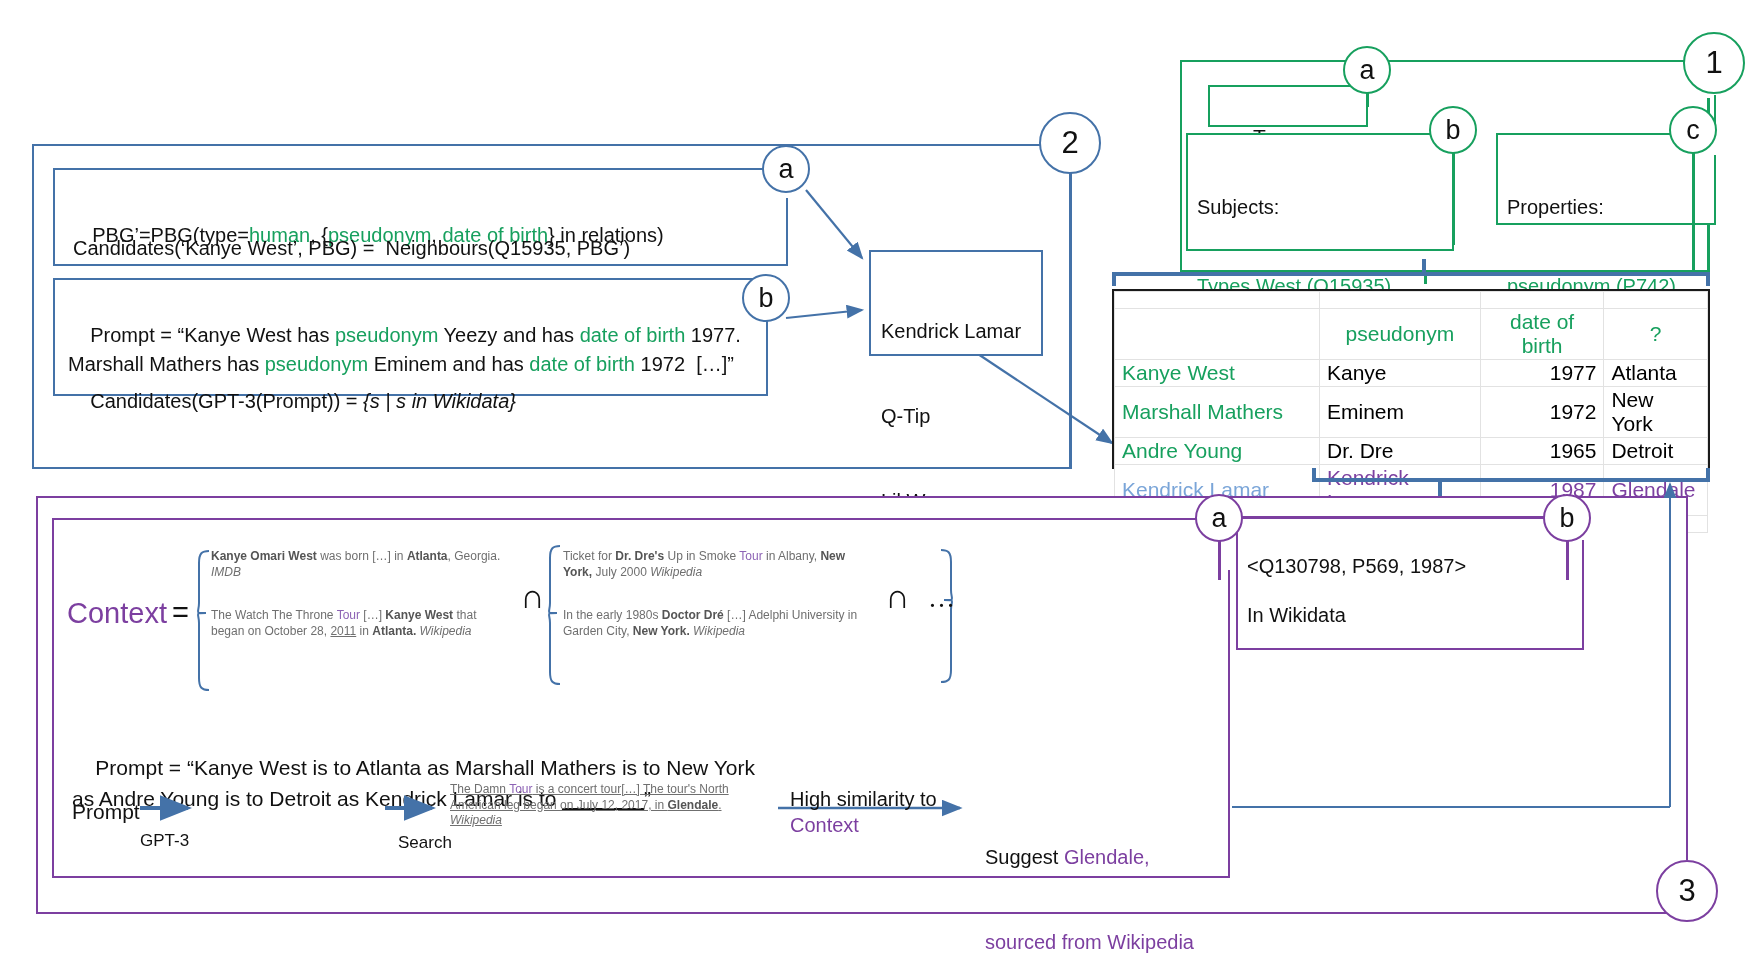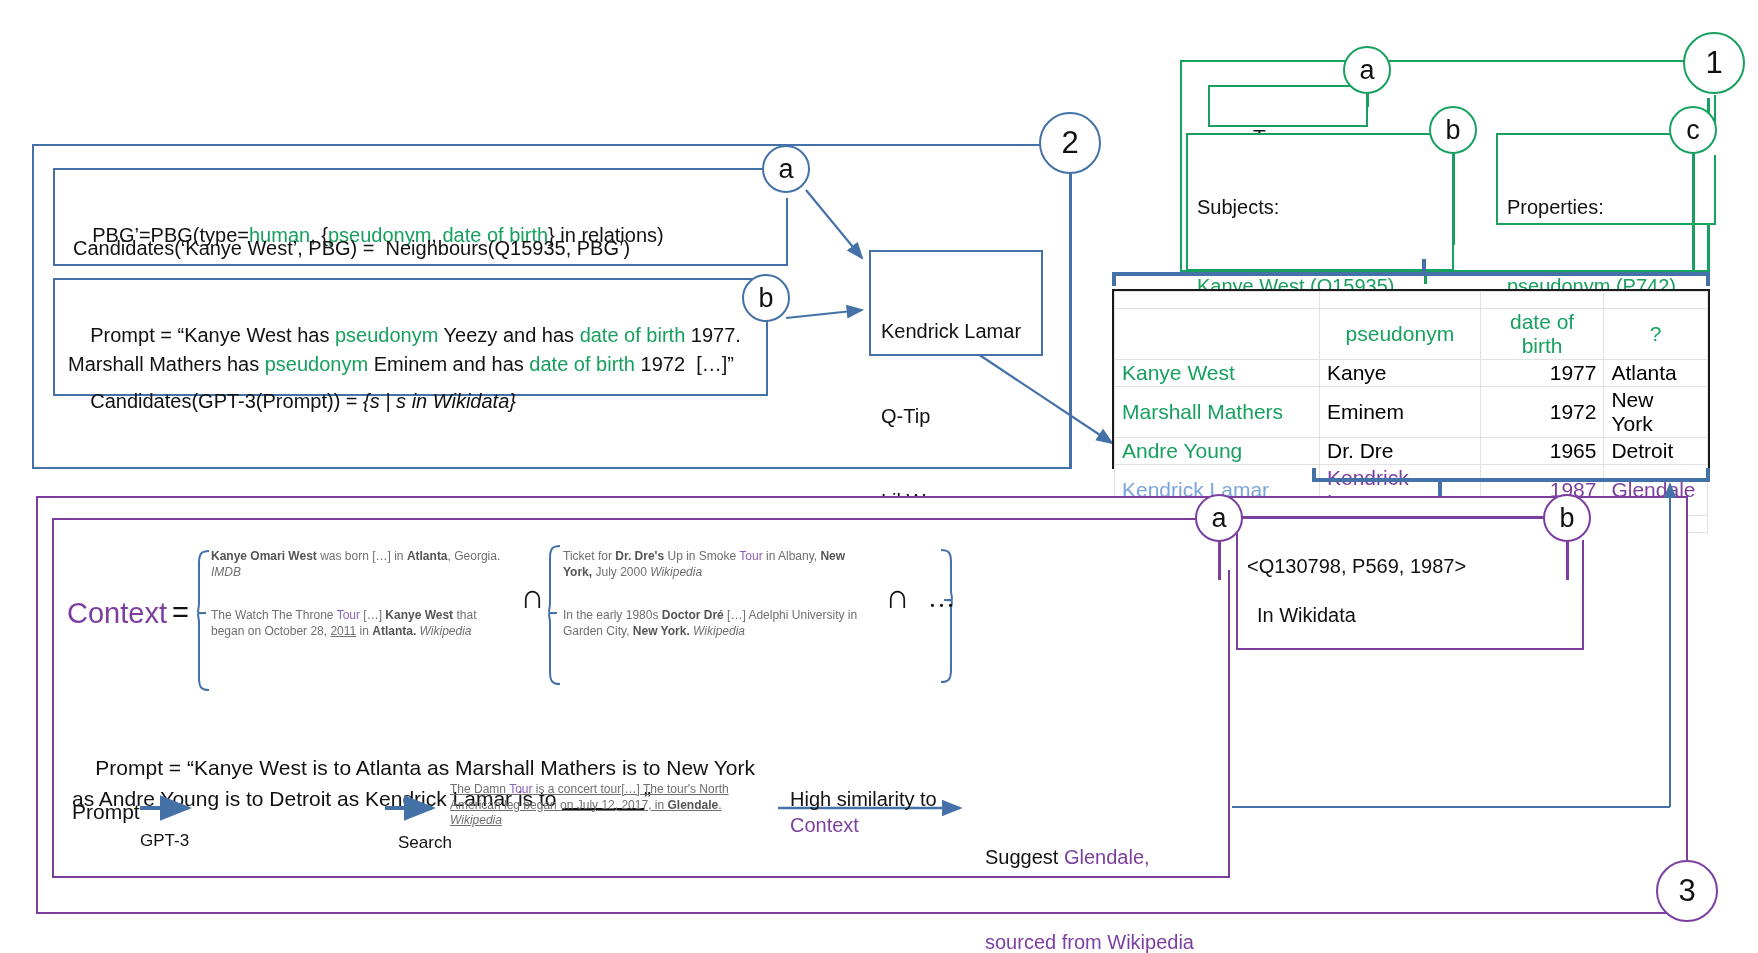--- a/index.html
+++ b/index.html
@@ -77,24 +77,24 @@
 
   <div class="abs box-green" style="left:1208px;top:85px;width:160px;height:42px;">
     <div class="t f21 abs" style="left:8px;top:8px;">
       <span class="black">Types:</span>
       <span class="green">human</span>
     </div>
   </div>
 
   <div class="ln ln-g" style="left:1366px;top:85px;width:2.5px;height:22px;"></div>
 
-  <div class="abs box-green" style="left:1186px;top:133px;width:268px;height:138px;">
+  <div class="abs box-green" style="left:1186px;top:133px;width:268px;height:118px;">
     <div class="t f20 abs" style="left:9px;top:6px;">
       <div class="black">Subjects:</div>
-      <div class="green">Kanye West (Q15935)</div>
+      <div class="green">Types West (Q15935)</div>
       <div class="green">Marshall Mathers (Q5608)</div>
       <div class="green">Andre Young (Q6078)</div>
     </div>
   </div>
 
   <div class="abs box-green" style="left:1496px;top:133px;width:220px;height:92px;border-right:none;">
     <div class="t f20 abs" style="left:9px;top:6px;">
       <div class="black">Properties:</div>
       <div class="green">pseudonym (P742)</div>
       <div class="green">date of birth (P569)</div>
@@ -275,21 +275,21 @@
   <div class="abs t f20" style="left:985px;top:786px;line-height:1.42;">
     <div><span class="black">Suggest </span><span class="purple">Glendale,</span></div>
     <div class="purple">sourced from Wikipedia</div>
   </div>
 
   <div class="abs box-purple" style="left:1236px;top:516px;width:348px;height:134px;border-right:none;border-top:none;"></div>
   <div class="ln ln-p" style="left:1236px;top:516px;width:330px;height:2.5px;"></div>
   <div class="ln ln-p" style="left:1581.5px;top:540px;width:2.5px;height:110px;"></div>
 
   <div class="abs t f20 black" style="left:1247px;top:553px;">&lt;Q130798, P569, 1987&gt;</div>
-  <div class="abs t f20 black" style="left:1247px;top:602px;margin-left:10px;">In Wikidata</div>
+  <div class="abs t f20 black" style="left:1247px;top:602px;">In Wikidata</div>
 
   <div class="marker mk-purple small abs" style="left:1195px;top:494px;">a</div>
   <div class="marker mk-purple small abs" style="left:1543px;top:494px;">b</div>
 
   <div class="ln ln-p" style="left:1218px;top:540px;width:2.5px;height:40px;"></div>
   <div class="ln ln-p" style="left:1566px;top:540px;width:2.5px;height:40px;"></div>
 
   <div class="ln ln-b" style="left:1232px;top:806px;width:438px;height:2px;"></div>
   <svg class="arrow-svg" style="left:0;top:0;width:1758px;height:953px;pointer-events:none;">
     <line x1="1670" y1="807" x2="1670" y2="484" stroke="#4472a8" stroke-width="2" marker-end="url(#ah-blue)"></line>

